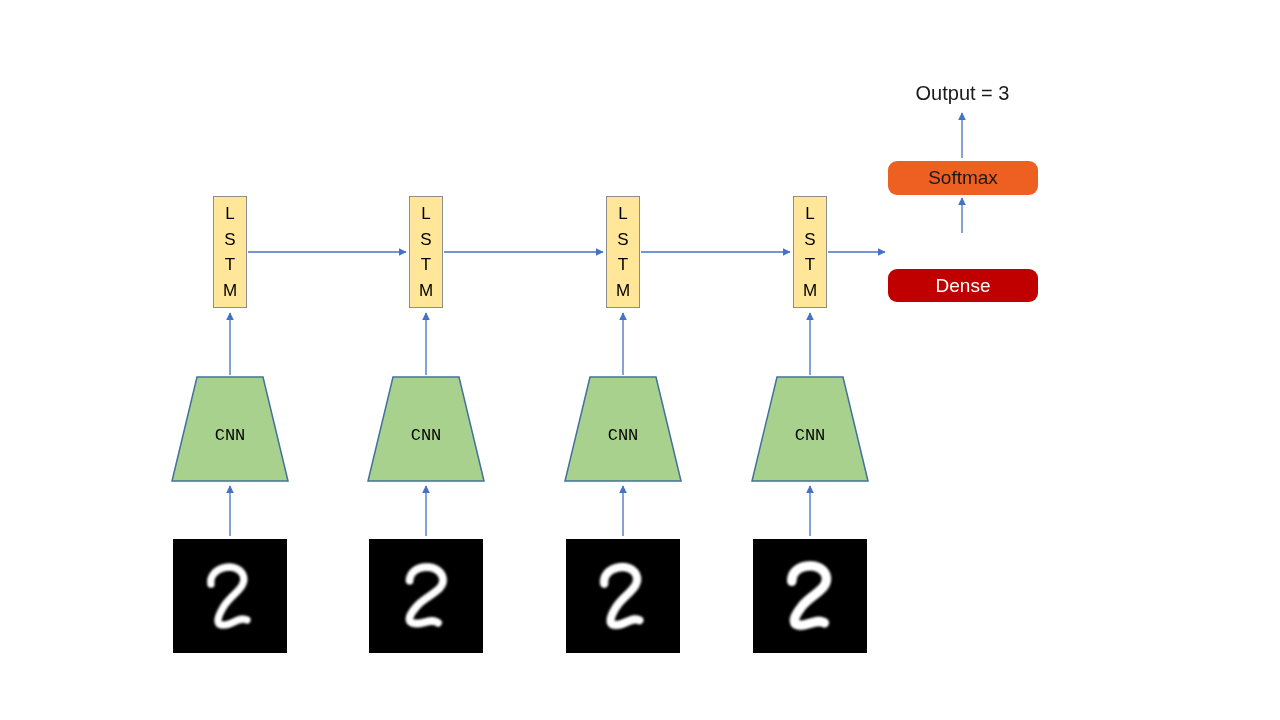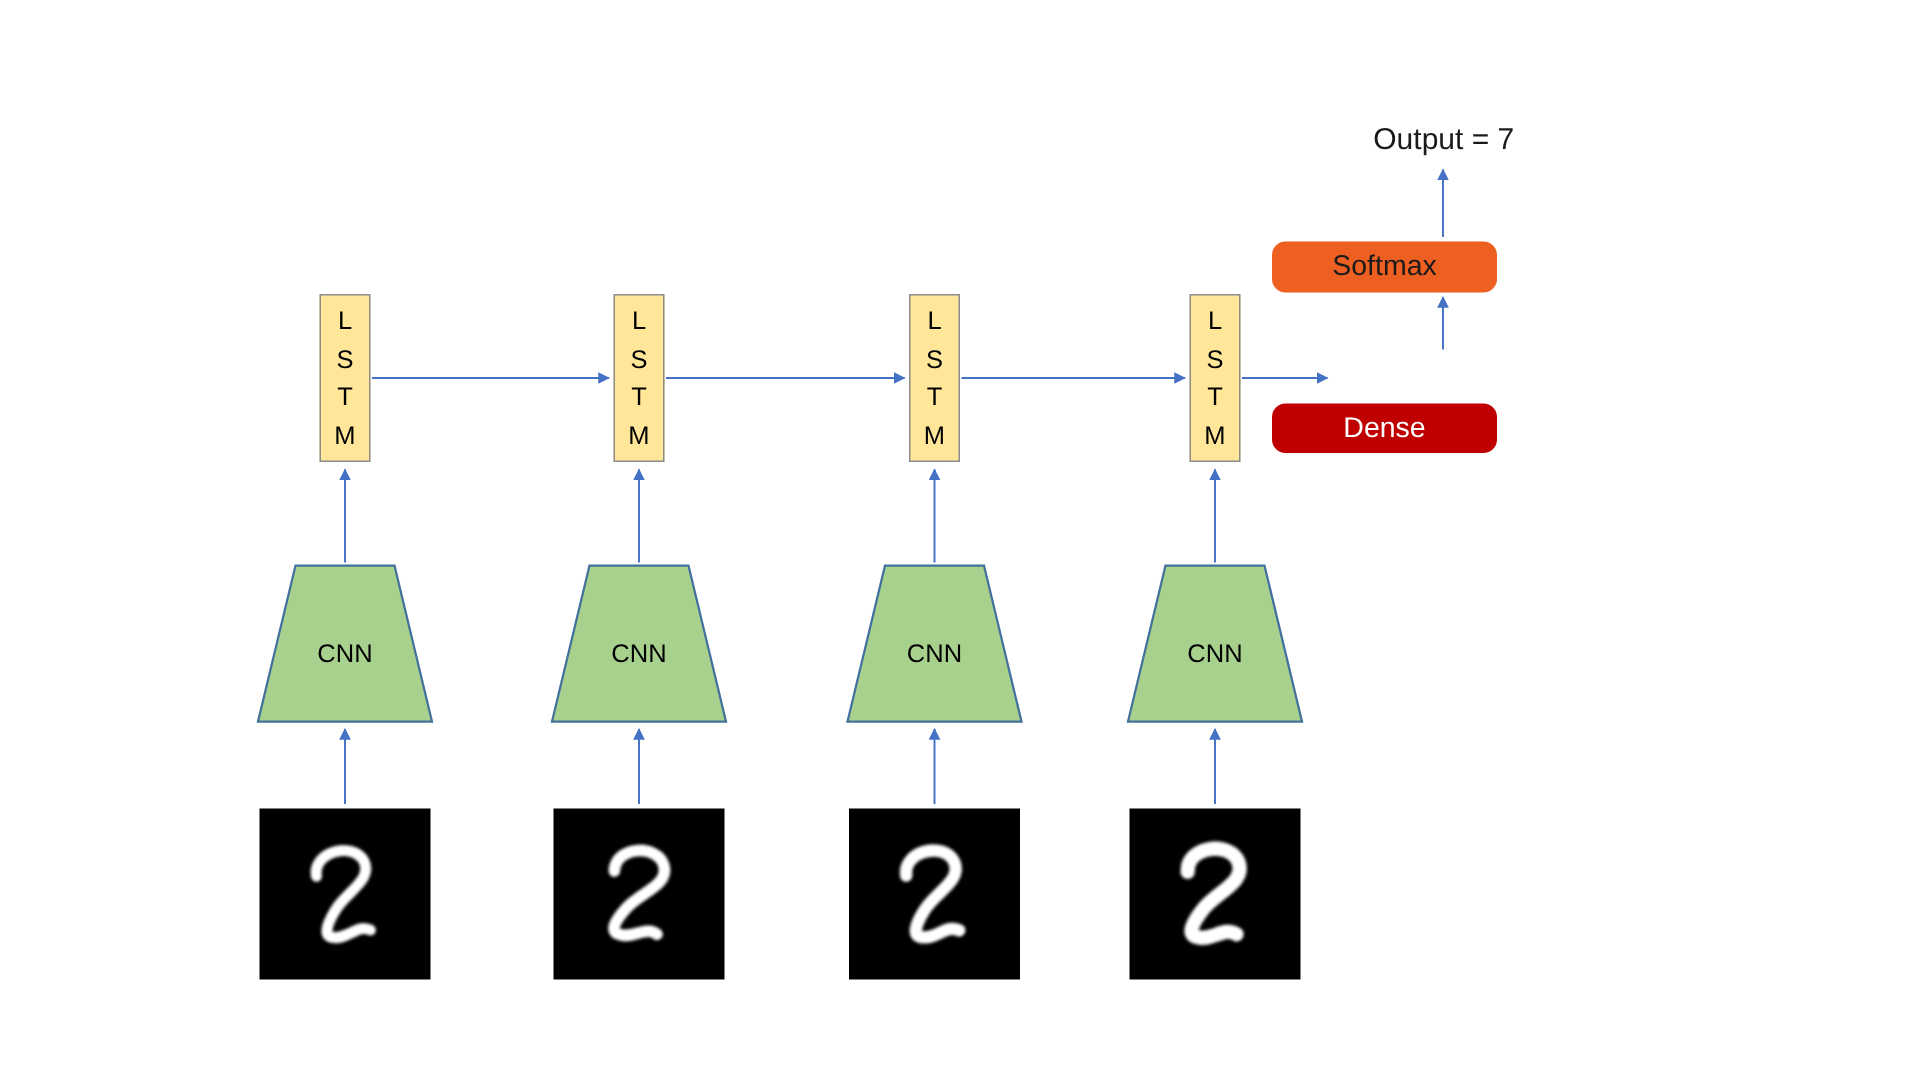--- a/index.html
+++ b/index.html
@@ -36,20 +36,21 @@
   .lstm-4 { left: 793px; }
 
   .cnn-label {
     position: absolute;
     top: 426px;
     width: 116px;
     text-align: center;
     font-size: 17px;
     color: #000;
     z-index: 2;
+    font-family: Liberation Mono, monospace;
   }
   .cnn-label-1 { left: 172px; }
   .cnn-label-2 { left: 368px; }
   .cnn-label-3 { left: 565px; }
   .cnn-label-4 { left: 752px; }
 
   .digit-box {
     position: absolute;
     top: 539px;
     width: 114px;
@@ -60,21 +61,21 @@
     justify-content: center;
     z-index: 2;
   }
   .digit-1 { left: 173px; }
   .digit-2 { left: 369px; }
   .digit-3 { left: 566px; }
   .digit-4 { left: 753px; }
 
   .layer-box {
     position: absolute;
-    left: 848px;
+    left: 888px;
     width: 150px;
     display: flex;
     align-items: center;
     justify-content: center;
     border-radius: 9px;
     font-size: 19px;
     z-index: 2;
   }
   .softmax-box {
     top: 161px;
@@ -205,15 +206,15 @@
       </g>
     </svg>
   </div>
 
   <div class="layer-box dense-box">
     <span>Dense</span>
   </div>
   <div class="layer-box softmax-box">
     <span>Softmax</span>
   </div>
-  <div class="output-label">Output = 7</div>
+  <div class="output-label">Output = 3</div>
 
 </div>
 
 </body></html>

